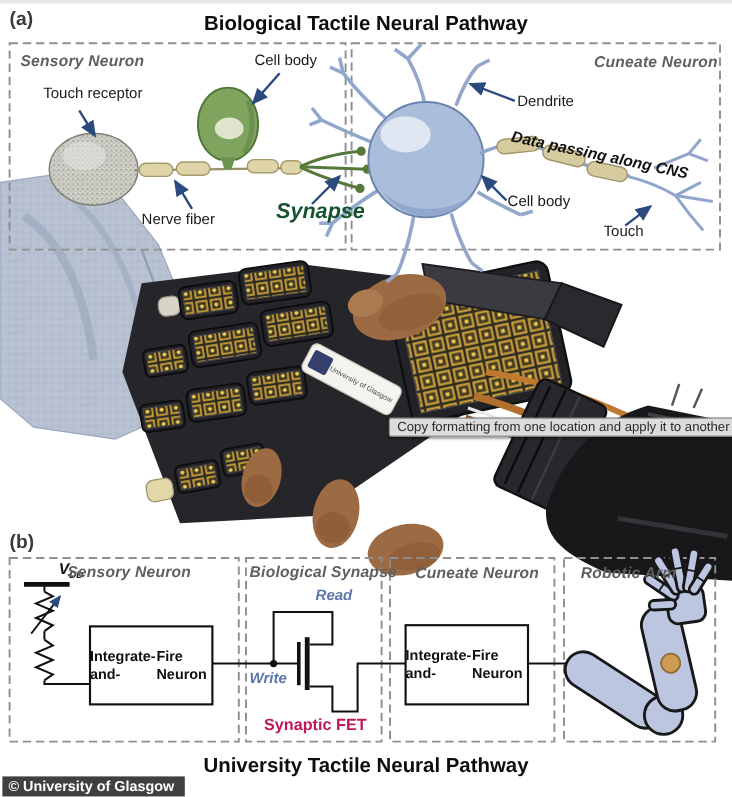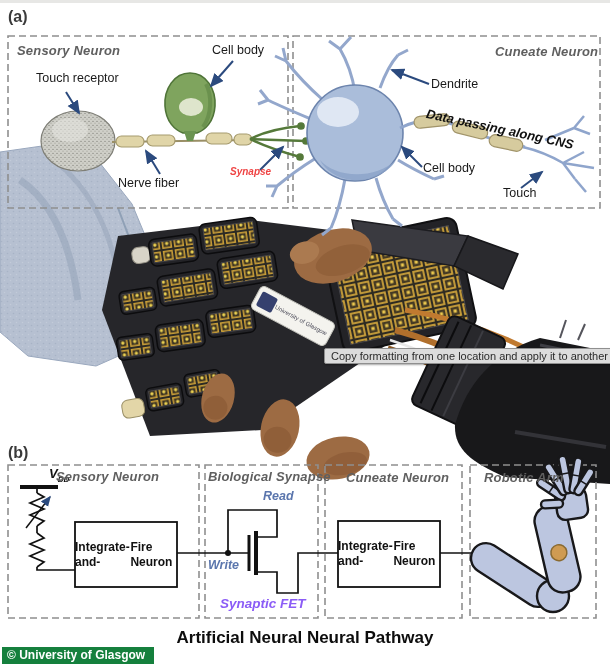--- a/index.html
+++ b/index.html
@@ -5,32 +5,32 @@
   html,body{margin:0;padding:0;background:#fff;}
   #canvas{position:relative;width:610px;height:664px;background:#ffffff;overflow:hidden;
           font-family:"Liberation Sans",sans-serif;}
   #canvas::before{content:"";position:absolute;left:0;top:0;width:610px;height:3px;background:#e7e7e5;z-index:5;}
   .art{position:absolute;left:0;top:0;z-index:1;}
   .lbl{position:absolute;z-index:3;white-space:nowrap;}
   .panel-tag{font-weight:bold;font-size:16px;color:#3a3a3a;}
   .fig-title{font-weight:bold;font-size:17px;color:#0d0d0d;left:50%;transform:translateX(-50%);}
   .box-label{font-weight:bold;font-style:italic;font-size:13px;color:#5f5f5f;letter-spacing:.2px;}
   .anno{font-size:12.5px;color:#1a1a1a;}
-  .anno-em{font-weight:bold;font-style:italic;font-size:10px;color:#ef4444;}
+  .anno-em{font-weight:bold;font-style:italic;font-size:18px;color:#14532d;}
   .cns{font-weight:bold;font-style:italic;font-size:13px;color:#111;transform:rotate(12deg);transform-origin:left top;}
   .rw{font-weight:bold;font-style:italic;font-size:12.5px;color:#5b76ad;}
-  .fet{font-weight:bold;font-style:italic;font-size:13.5px;color:#8b5cf6;}
+  .fet{font-weight:bold;font-size:13.5px;color:#be185d;}
   .vdd{font-weight:bold;font-style:italic;font-size:13px;color:#111;margin-left:26px;}
   .vdd sub{font-size:8px;}
   .ifbox{position:absolute;z-index:3;display:flex;flex-direction:row;align-items:center;justify-content:center;
          text-align:left;font-weight:bold;font-size:12px;color:#111;line-height:1.25;}
   #tooltip{position:absolute;left:324px;top:348px;z-index:6;background:#dcdcdc;border:1px solid #8f8f8f;
            border-radius:2px;padding:0 6px;font-size:11px;line-height:14px;color:#2b2b2b;
            box-shadow:0 1px 2px rgba(0,0,0,.35);white-space:nowrap;}
-  #watermark{position:absolute;left:2px;top:647px;z-index:6;background:#15803d;color:#ffffff;
+  #watermark{position:absolute;left:2px;top:647px;z-index:6;background:#404040;color:#ffffff;
              font-weight:bold;font-size:12px;padding:1px 9px 2px 5px;white-space:nowrap;}
 </style>
 </head>
 <body>
 
 <div id="canvas">
 
 <svg class="art" width="610" height="664" viewBox="0 0 610 664">
   <defs>
     <marker id="ah" markerWidth="8" markerHeight="8" refX="6" refY="3" orient="auto">
@@ -292,20 +292,21 @@
             <line x1="-4" y1="-24" x2="4" y2="-24" stroke-width="1.5"></line>
           </g>
       <g transform="rotate(-85)">
             <rect x="-4" y="-30" width="8" height="22" rx="4"></rect>
           </g>
     </g>
   </g>
 </svg>
 
 <div class="lbl panel-tag" style="left:8px;top:8px;">(a)</div>
+<div class="lbl fig-title" style="top:10px;">Biological Tactile Neural Pathway</div>
 <div class="lbl box-label" style="left:17px;top:43px;">Sensory Neuron</div>
 <div class="lbl box-label" style="left:495px;top:44px;">Cuneate Neuron</div>
 <div class="lbl anno" style="left:212px;top:43px;">Cell body</div>
 <div class="lbl anno" style="left:36px;top:71px;">Touch receptor</div>
 <div class="lbl anno" style="left:118px;top:176px;">Nerve fiber</div>
 <div class="lbl anno-em" style="left:230px;top:166px;">Synapse</div>
 <div class="lbl anno" style="left:431px;top:77px;">Dendrite</div>
 <div class="lbl cns" style="left:428px;top:106px;">Data passing along CNS</div>
 <div class="lbl anno" style="left:423px;top:161px;">Cell body</div>
 <div class="lbl anno" style="left:503px;top:186px;">Touch</div>
@@ -320,18 +321,18 @@
 <div class="lbl rw" style="left:208px;top:558px;">Write</div>
 <div class="lbl fet" style="left:220px;top:596px;">Synaptic FET</div>
 <div class="ifbox" style="left:75px;top:522px;width:102px;height:65px;">
   <span>Integrate-and-</span>
   <span>Fire Neuron</span>
 </div>
 <div class="ifbox" style="left:338px;top:521px;width:102px;height:66px;">
   <span>Integrate-and-</span>
   <span>Fire Neuron</span>
 </div>
-<div class="lbl fig-title" style="top:628px;">Artificial Neural Neural Pathway</div>
+<div class="lbl fig-title" style="top:628px;">University Tactile Neural Pathway</div>
 
 <div id="tooltip">Copy formatting from one location and apply it to another</div>
 <div id="watermark">© University of Glasgow</div>
 
 </div>
 
 </body></html>

